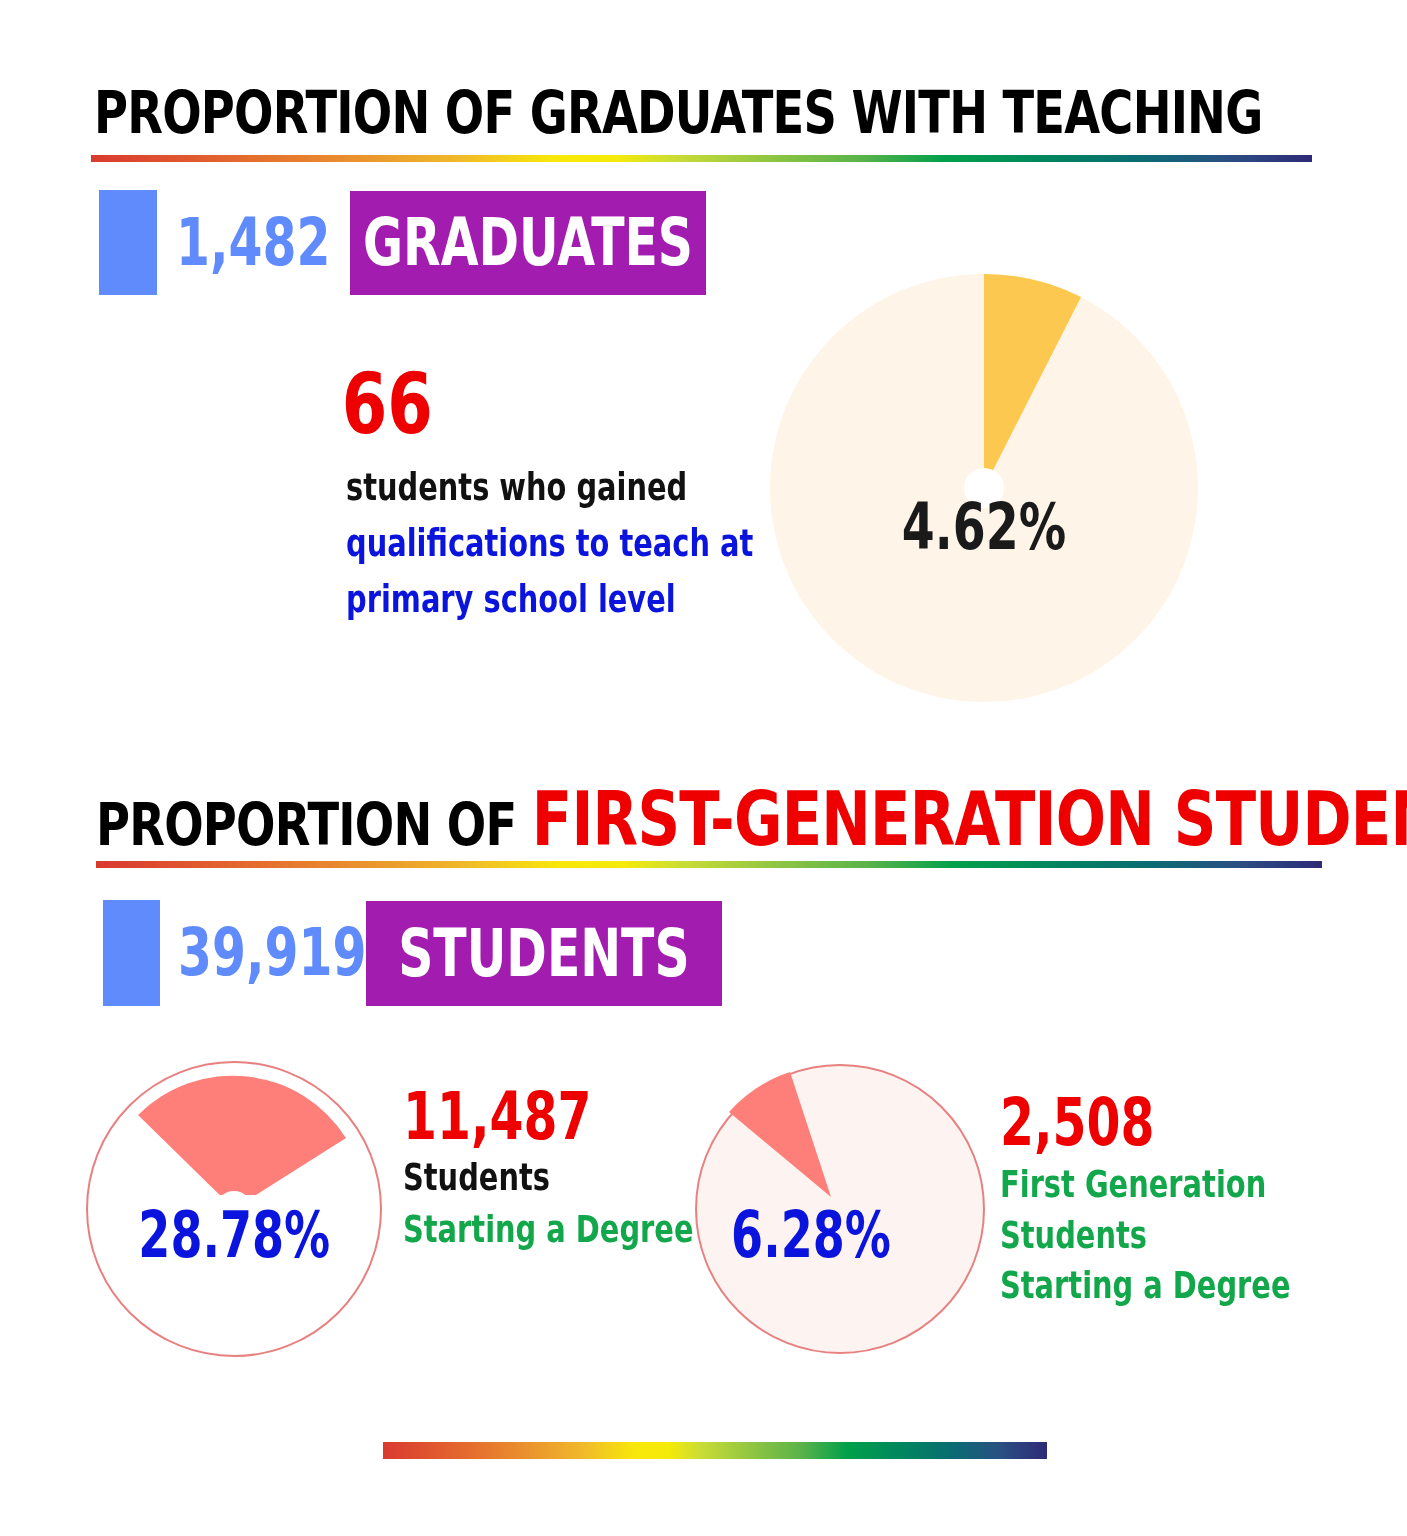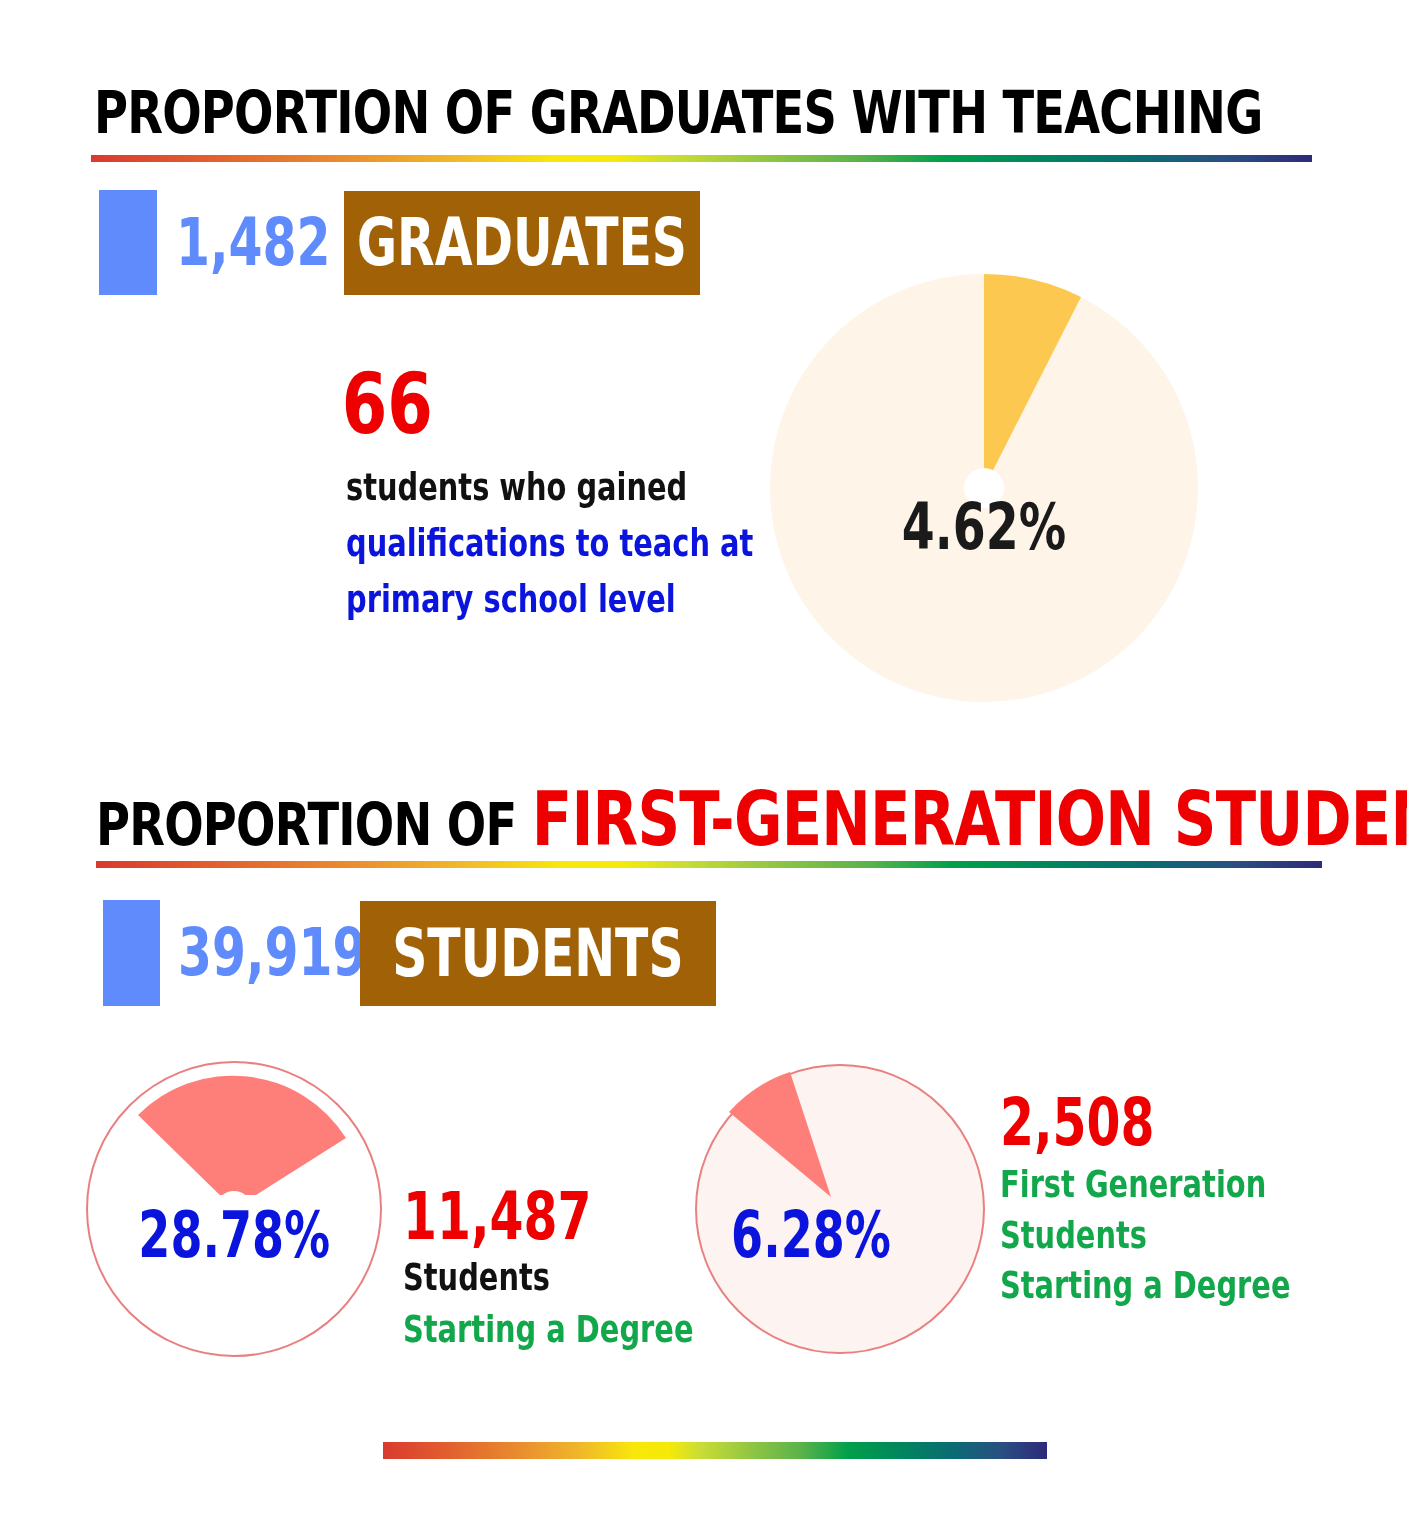--- a/index.html
+++ b/index.html
@@ -6,22 +6,22 @@
   body { width: 1407px; height: 1536px; position: relative; overflow: hidden;
          font-family: "DejaVu Sans", sans-serif; }
   .abs { position: absolute; }
   .cond { font-family: "DejaVu Sans", sans-serif; font-weight: bold;
           transform-origin: left top; white-space: nowrap; }
   .title { font-size: 58px; color: #000; line-height: 1; letter-spacing: -1px; }
   .rainbow { height: 7px;
     background: linear-gradient(to right, #d93a30 0%, #e2602e 10%, #e98a2e 20%, #f0b92a 30%, #f8e80a 38%, #f5ea0a 43%, #c8dc36 48%, #8cc443 56%, #5ab34a 63%, #00a04a 70%, #00865e 78%, #0b6b73 86%, #2a4f82 93%, #2e2a78 100%); }
   .blue-bar { background: #5f8bfc; }
   .big-num { color: #5f8bfc; font-size: 66px; line-height: 1; }
-  .pill { background: #a16207; color: #fff; font-size: 66px; line-height: 1;
-          display: flex; align-items: center; justify-content: center; }
+  .pill { background: #a21caf; color: #fff; font-size: 66px; line-height: 1;
+          display: flex; align-items: center; justify-content: center; margin-left: 6px; }
   .red { color: #ee0000; }
   .blue { color: #0a14dc; }
   .green { color: #12a74a; }
   .black { color: #111; }
 </style>
 </head>
 <body>
 
 <div class="abs cond title" style="left:94px; top:84px; transform: scaleX(0.80);">PROPORTION OF GRADUATES WITH TEACHING</div>
 <div class="abs rainbow" style="left:91px; top:155px; width:1221px;"></div>
@@ -65,21 +65,21 @@
   <circle cx="150" cy="150" r="147" fill="#ffffff" stroke="#e88080" stroke-width="2"></circle>
 
   <path d="M150 150 L54 56 A134 134 0 0 1 262 79 Z" fill="#fe7f79"></path>
   <circle cx="150" cy="150" r="18" fill="#ffffff"></circle>
   <rect x="120" y="136" width="60" height="30" fill="#ffffff"></rect>
 </svg>
 <div class="abs" style="left:84px; top:1203px; width:300px; text-align:center;">
   <span class="cond blue" style="display:inline-block; font-size:64px; line-height:1; transform: scaleX(0.72); transform-origin:center top;">28.78%</span>
 </div>
 
-<div class="abs" style="left:403px; top:1184px;">
+<div class="abs" style="left:403px; top:1084px;">
   <div class="cond red" style="font-size:66px; line-height:1; transform: scaleX(0.74);">11,487</div>
   <div class="cond black" style="font-size:38px; line-height:1.2; margin-top:5px; transform: scaleX(0.76);">Students</div>
   <div class="cond green" style="font-size:38px; line-height:1.2; margin-top:6px; transform: scaleX(0.76);">Starting a Degree</div>
 </div>
 
 <svg class="abs" style="left:693px; top:1062px;" width="294" height="294" viewBox="0 0 294 294">
   <circle cx="147" cy="147" r="144" fill="#fdf3f1" stroke="#e88080" stroke-width="2"></circle>
 
   <path d="M138 135 L36 50 A140 140 0 0 1 97 10 Z" fill="#fe7f79"></path>
 </svg>

